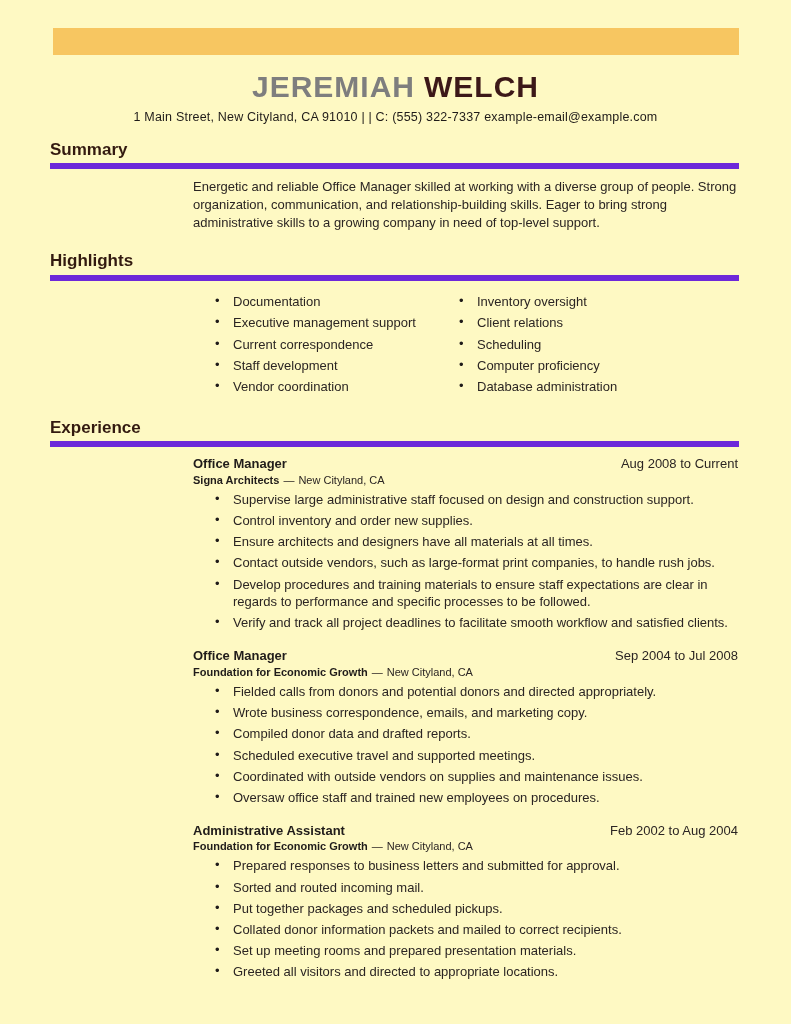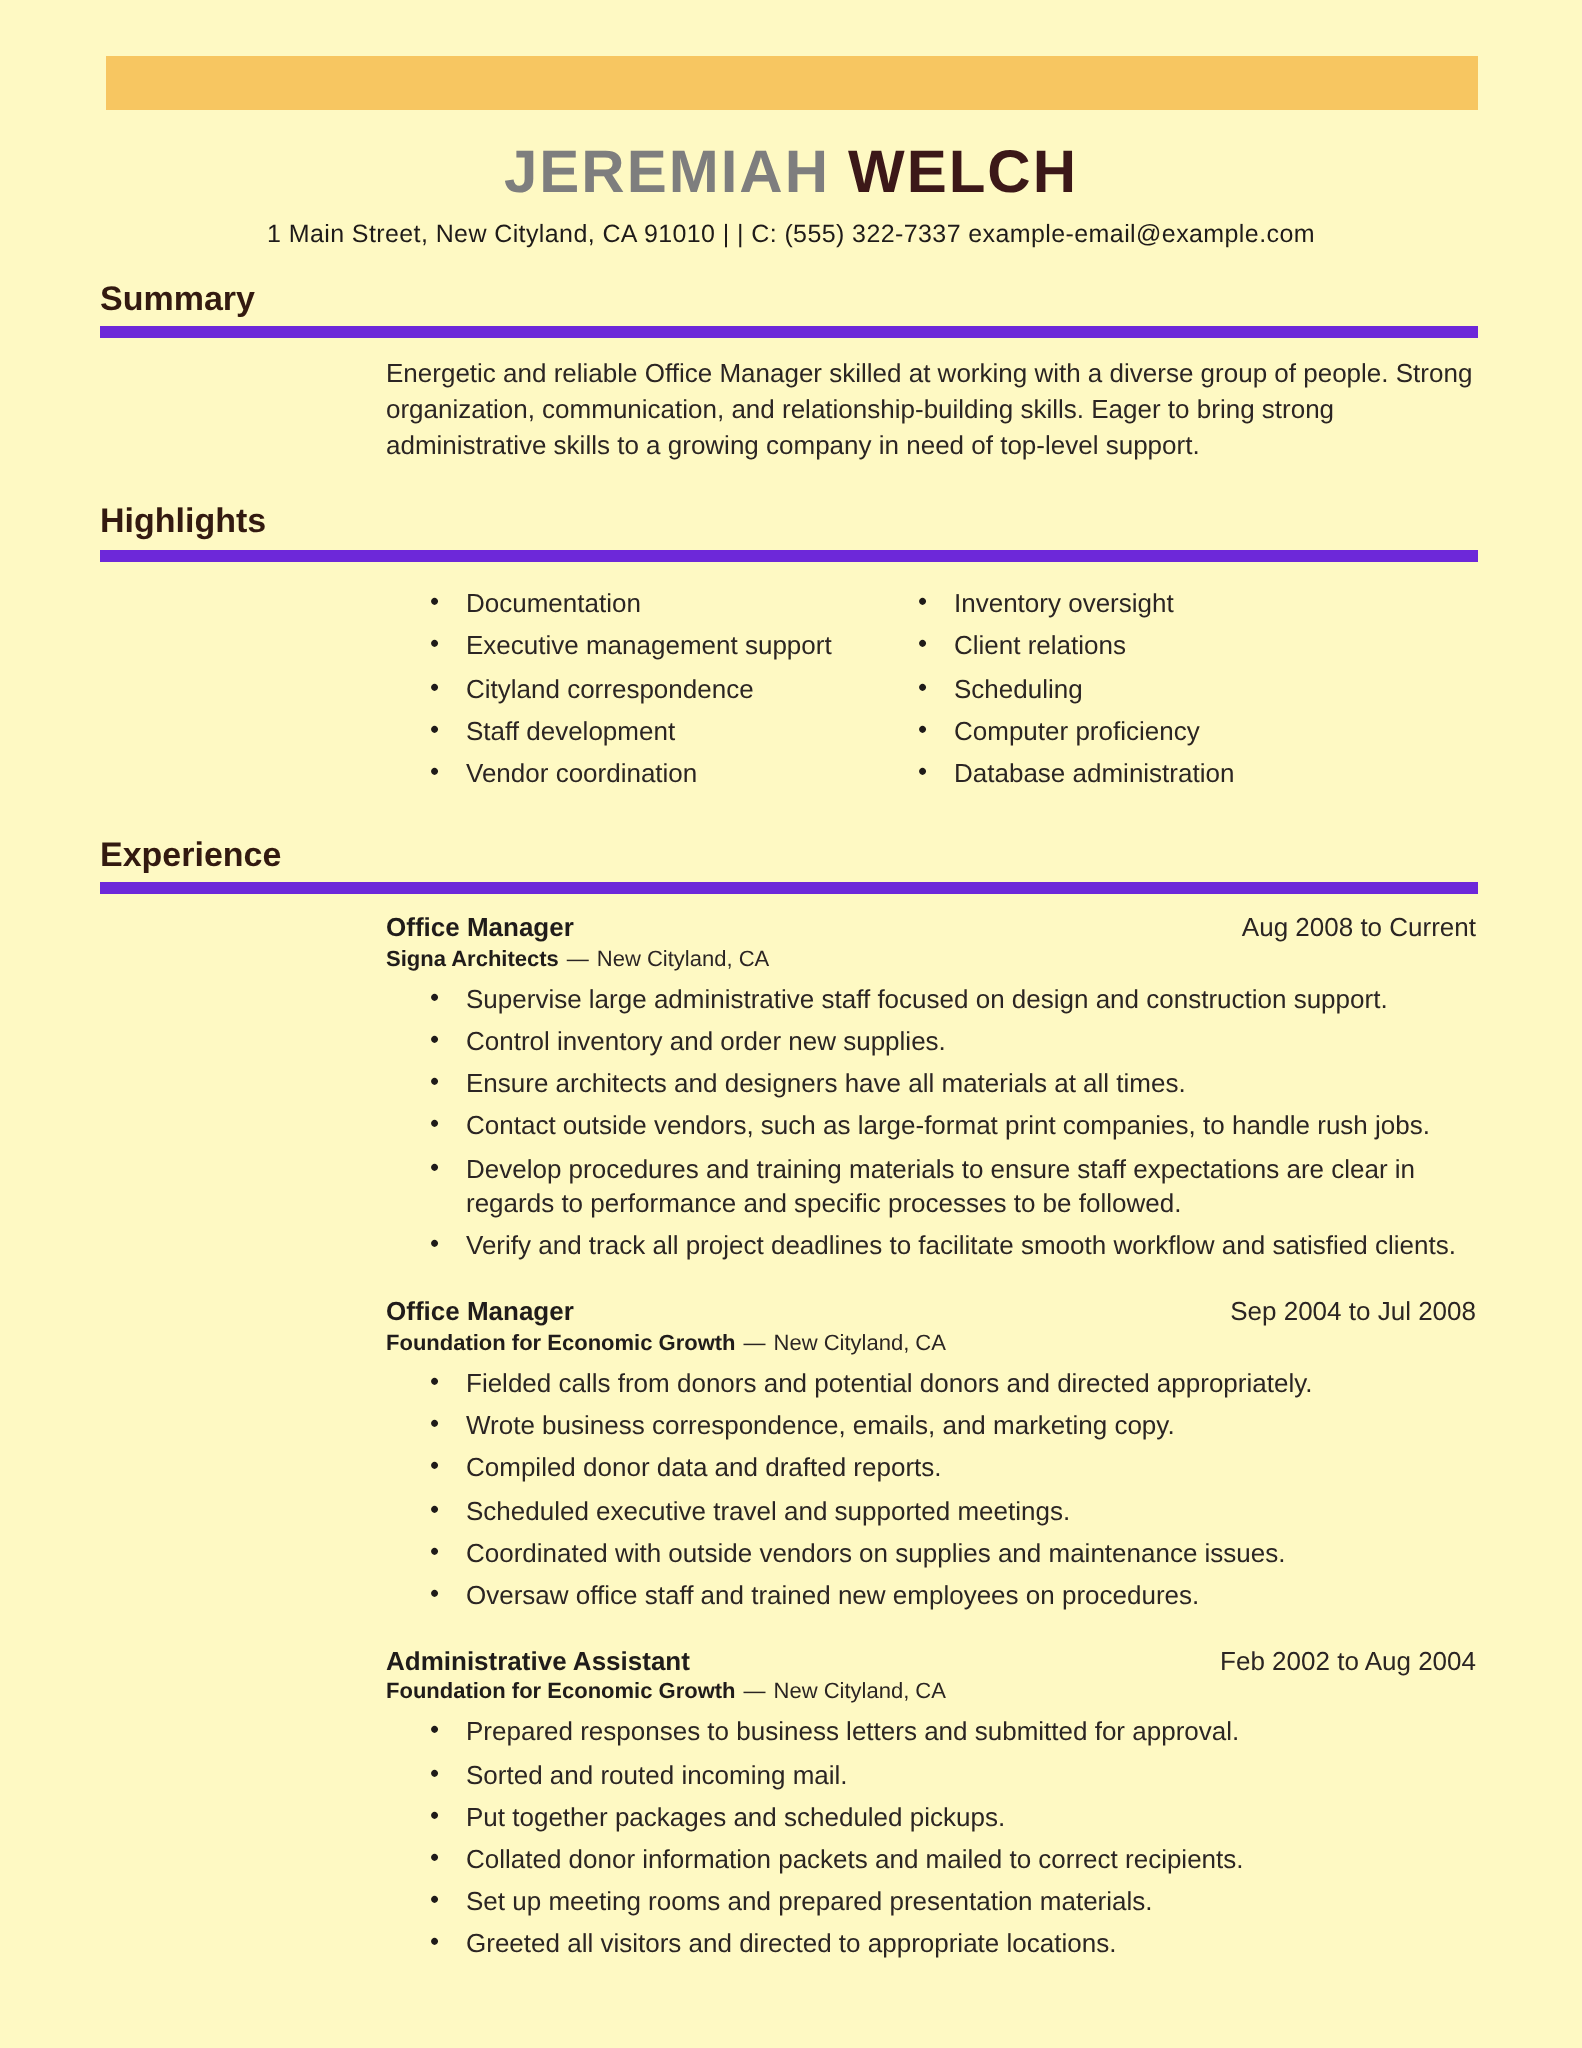--- a/index.html
+++ b/index.html
@@ -120,21 +120,21 @@
     </div>
   </div>
 
   <div class="section section-highlights">
     <div class="section-heading">Highlights</div>
     <div class="section-body">
       <div class="hl-columns">
         <ul class="bullets hl-col hl-col-1">
             <li>Documentation</li>
             <li>Executive management support</li>
-            <li>Cityland correspondence</li>
+            <li>Current correspondence</li>
             <li>Staff development</li>
             <li>Vendor coordination</li>
           </ul>
         <ul class="bullets hl-col hl-col-2">
             <li>Inventory oversight</li>
             <li>Client relations</li>
             <li>Scheduling</li>
             <li>Computer proficiency</li>
             <li>Database administration</li>
           </ul>

